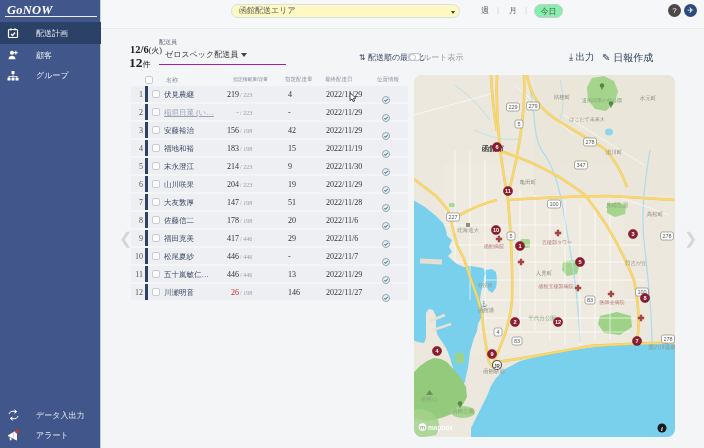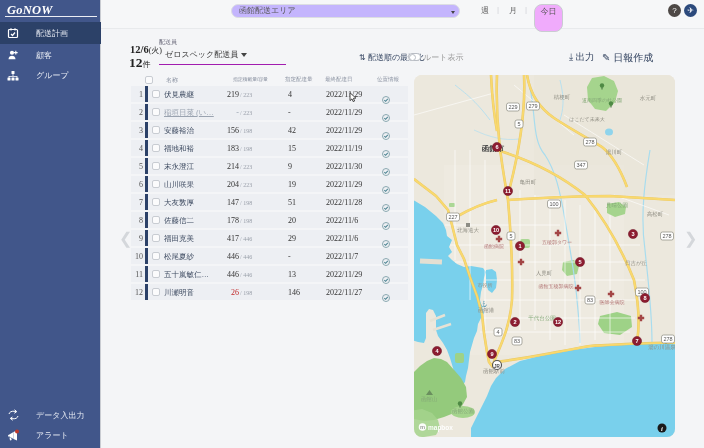--- a/index.html
+++ b/index.html
@@ -8,24 +8,24 @@
 
 #sidebar{left:0;top:0;width:101px;height:448px;background:#41568a;border-right:1px solid #c9ccd2;}
 #logo{left:7px;top:3px;color:#fff;font-family:"Liberation Serif",serif;font-style:italic;font-weight:bold;font-size:12.5px;letter-spacing:0.2px;}
 #logoline{left:5px;top:15.5px;width:92px;height:1px;background:#fff;opacity:.9;}
 .mitem{left:0;width:101px;height:22px;color:#e8ecf4;font-size:8px;display:flex;align-items:center;}
 .mitem .mic{width:12px;height:12px;margin-left:7px;display:inline-block;}
 .mitem .mtx{margin-left:17px;}
 .active{background:#2c4168;}
 
 #topbar{left:101px;top:0;width:603px;height:29px;background:#f6f7f8;border-bottom:1px solid #e8eaec;}
-#areasel{left:231px;top:4px;width:229px;height:14px;background:#c4b5fd;border:1px solid #dcdee2;border-radius:7px;font-size:8px;color:#555;line-height:12px;padding-left:7px;}
+#areasel{left:231px;top:4px;width:229px;height:14px;background:#fef9c3;border:1px solid #dcdee2;border-radius:7px;font-size:8px;color:#555;line-height:12px;padding-left:7px;}
 #areasel .arr{position:absolute;right:4px;top:5.5px;width:0;height:0;border-left:2.5px solid transparent;border-right:2.5px solid transparent;border-top:3.5px solid #444;}
 .seg{top:5px;font-size:8px;color:#666;}
-#btn-today{left:534px;top:4px;width:29px;height:28px;border:1px solid #c9ccd1;border-radius:8px;font-size:8px;color:#555;text-align:center;line-height:13px;background:#f0abfc;}
+#btn-today{left:534px;top:4px;width:29px;height:14px;border:1px solid #c9ccd1;border-radius:8px;font-size:8px;color:#555;text-align:center;line-height:13px;background:#86efac;}
 .circ{top:4px;width:13px;height:13px;border-radius:50%;color:#fff;font-size:8px;text-align:center;line-height:13px;}
 
 .serif{font-family:"Liberation Serif",serif;}
 #date1{left:130px;top:44px;font-size:10.5px;color:#222;}
 #date2{left:129px;top:55px;font-size:13.5px;color:#222;}
 #lbl-driver{left:159px;top:38px;font-size:6px;color:#667;}
 #drvsel{left:159px;top:49px;width:127px;font-size:8px;color:#333;border-bottom:1px solid #a21caf;padding-bottom:4px;padding-left:6px;}
 #drvsel .arr{position:absolute;left:82px;top:3.5px;width:0;height:0;border-left:3px solid transparent;border-right:3px solid transparent;border-top:4px solid #444;}
 .tool{top:52px;font-size:8px;color:#2e3f5c;}
 #toggle{left:408px;top:53px;width:13px;height:8px;border:1px solid #b9bdc4;border-radius:4px;background:#fff;}

